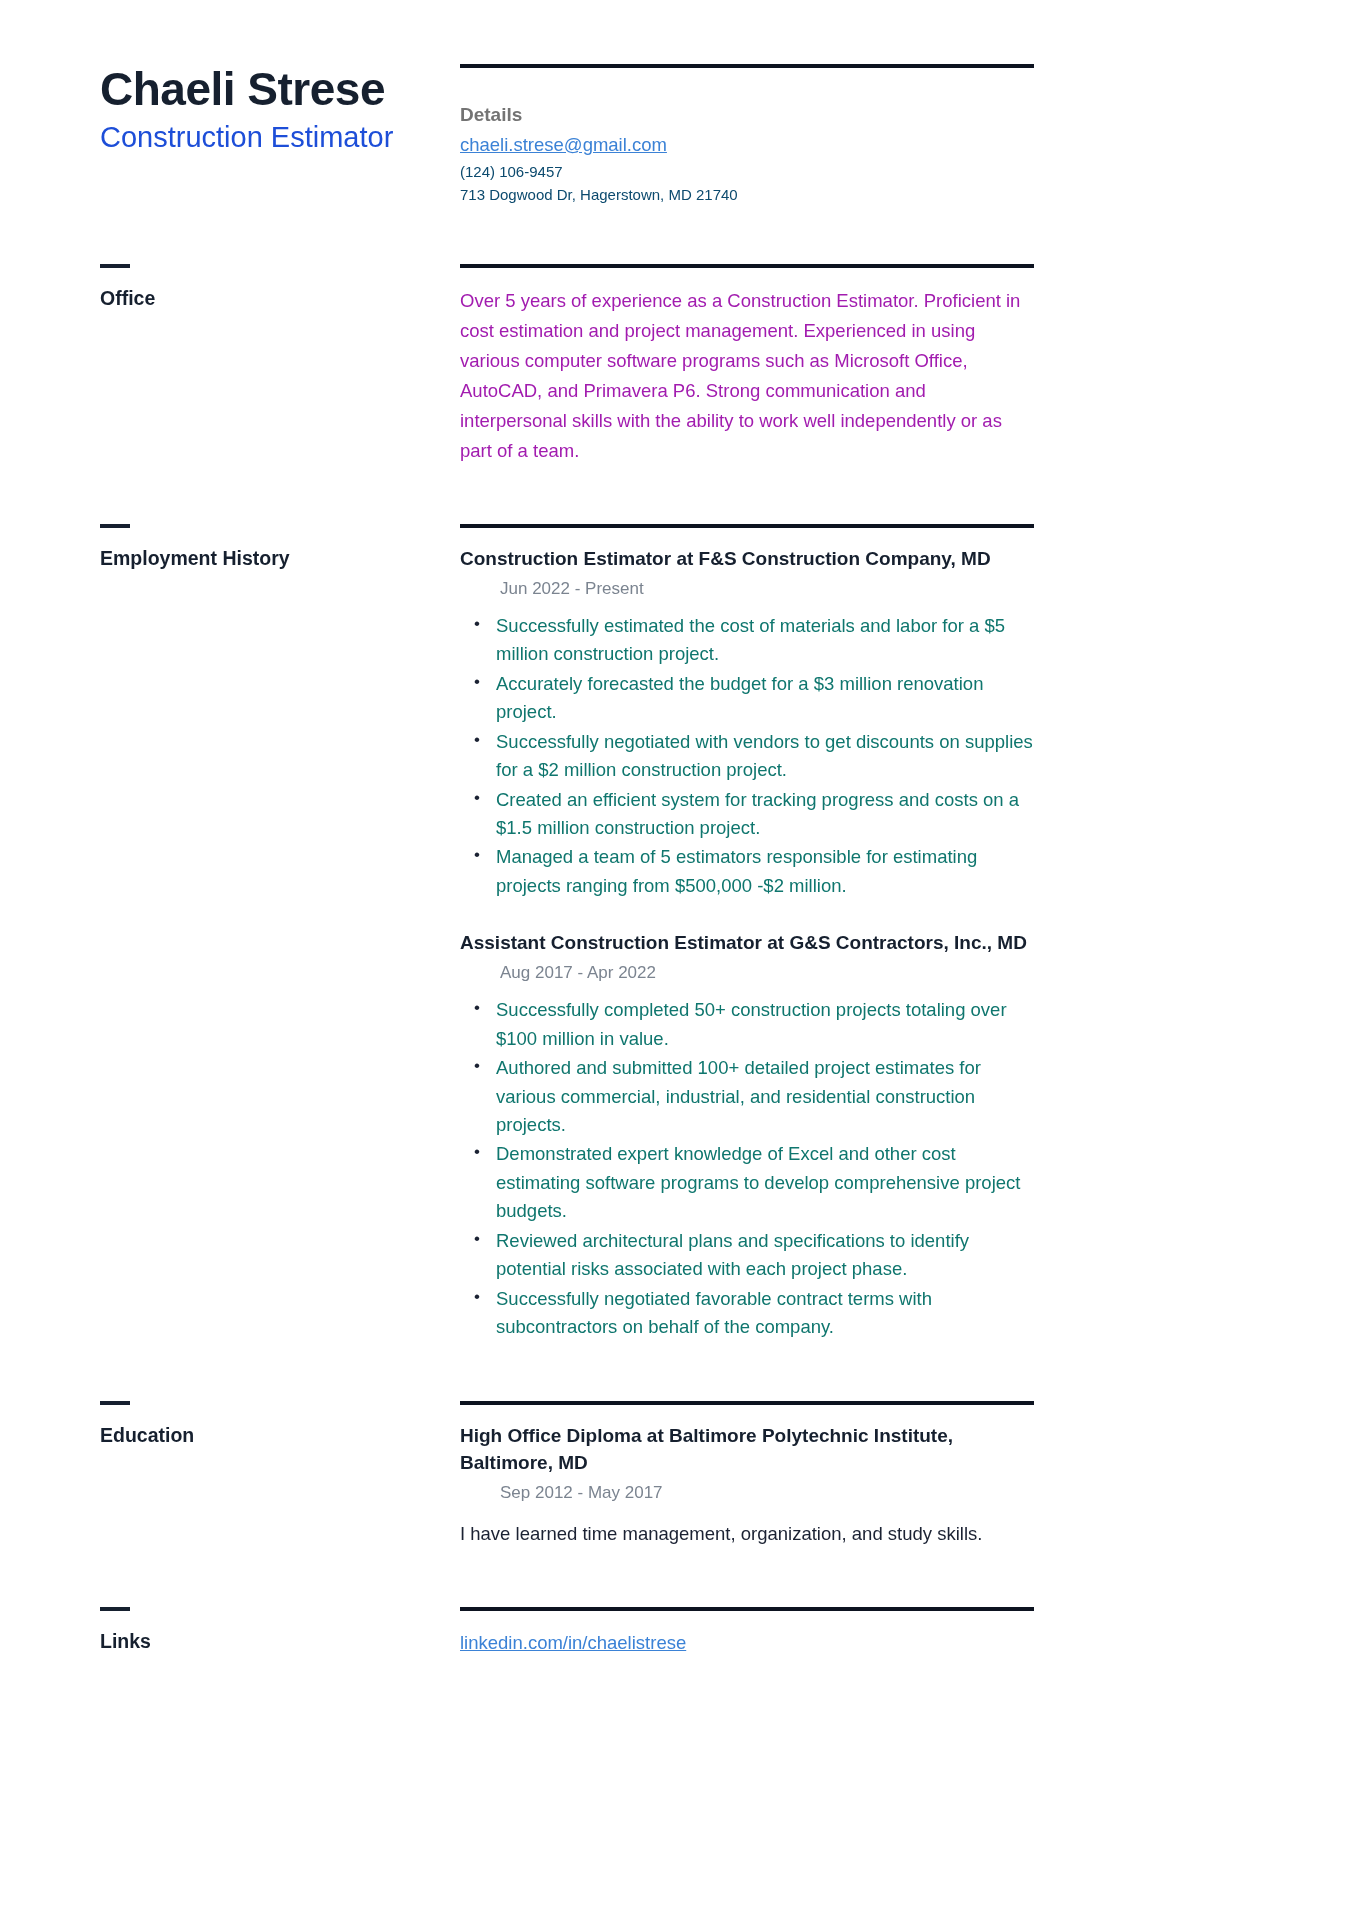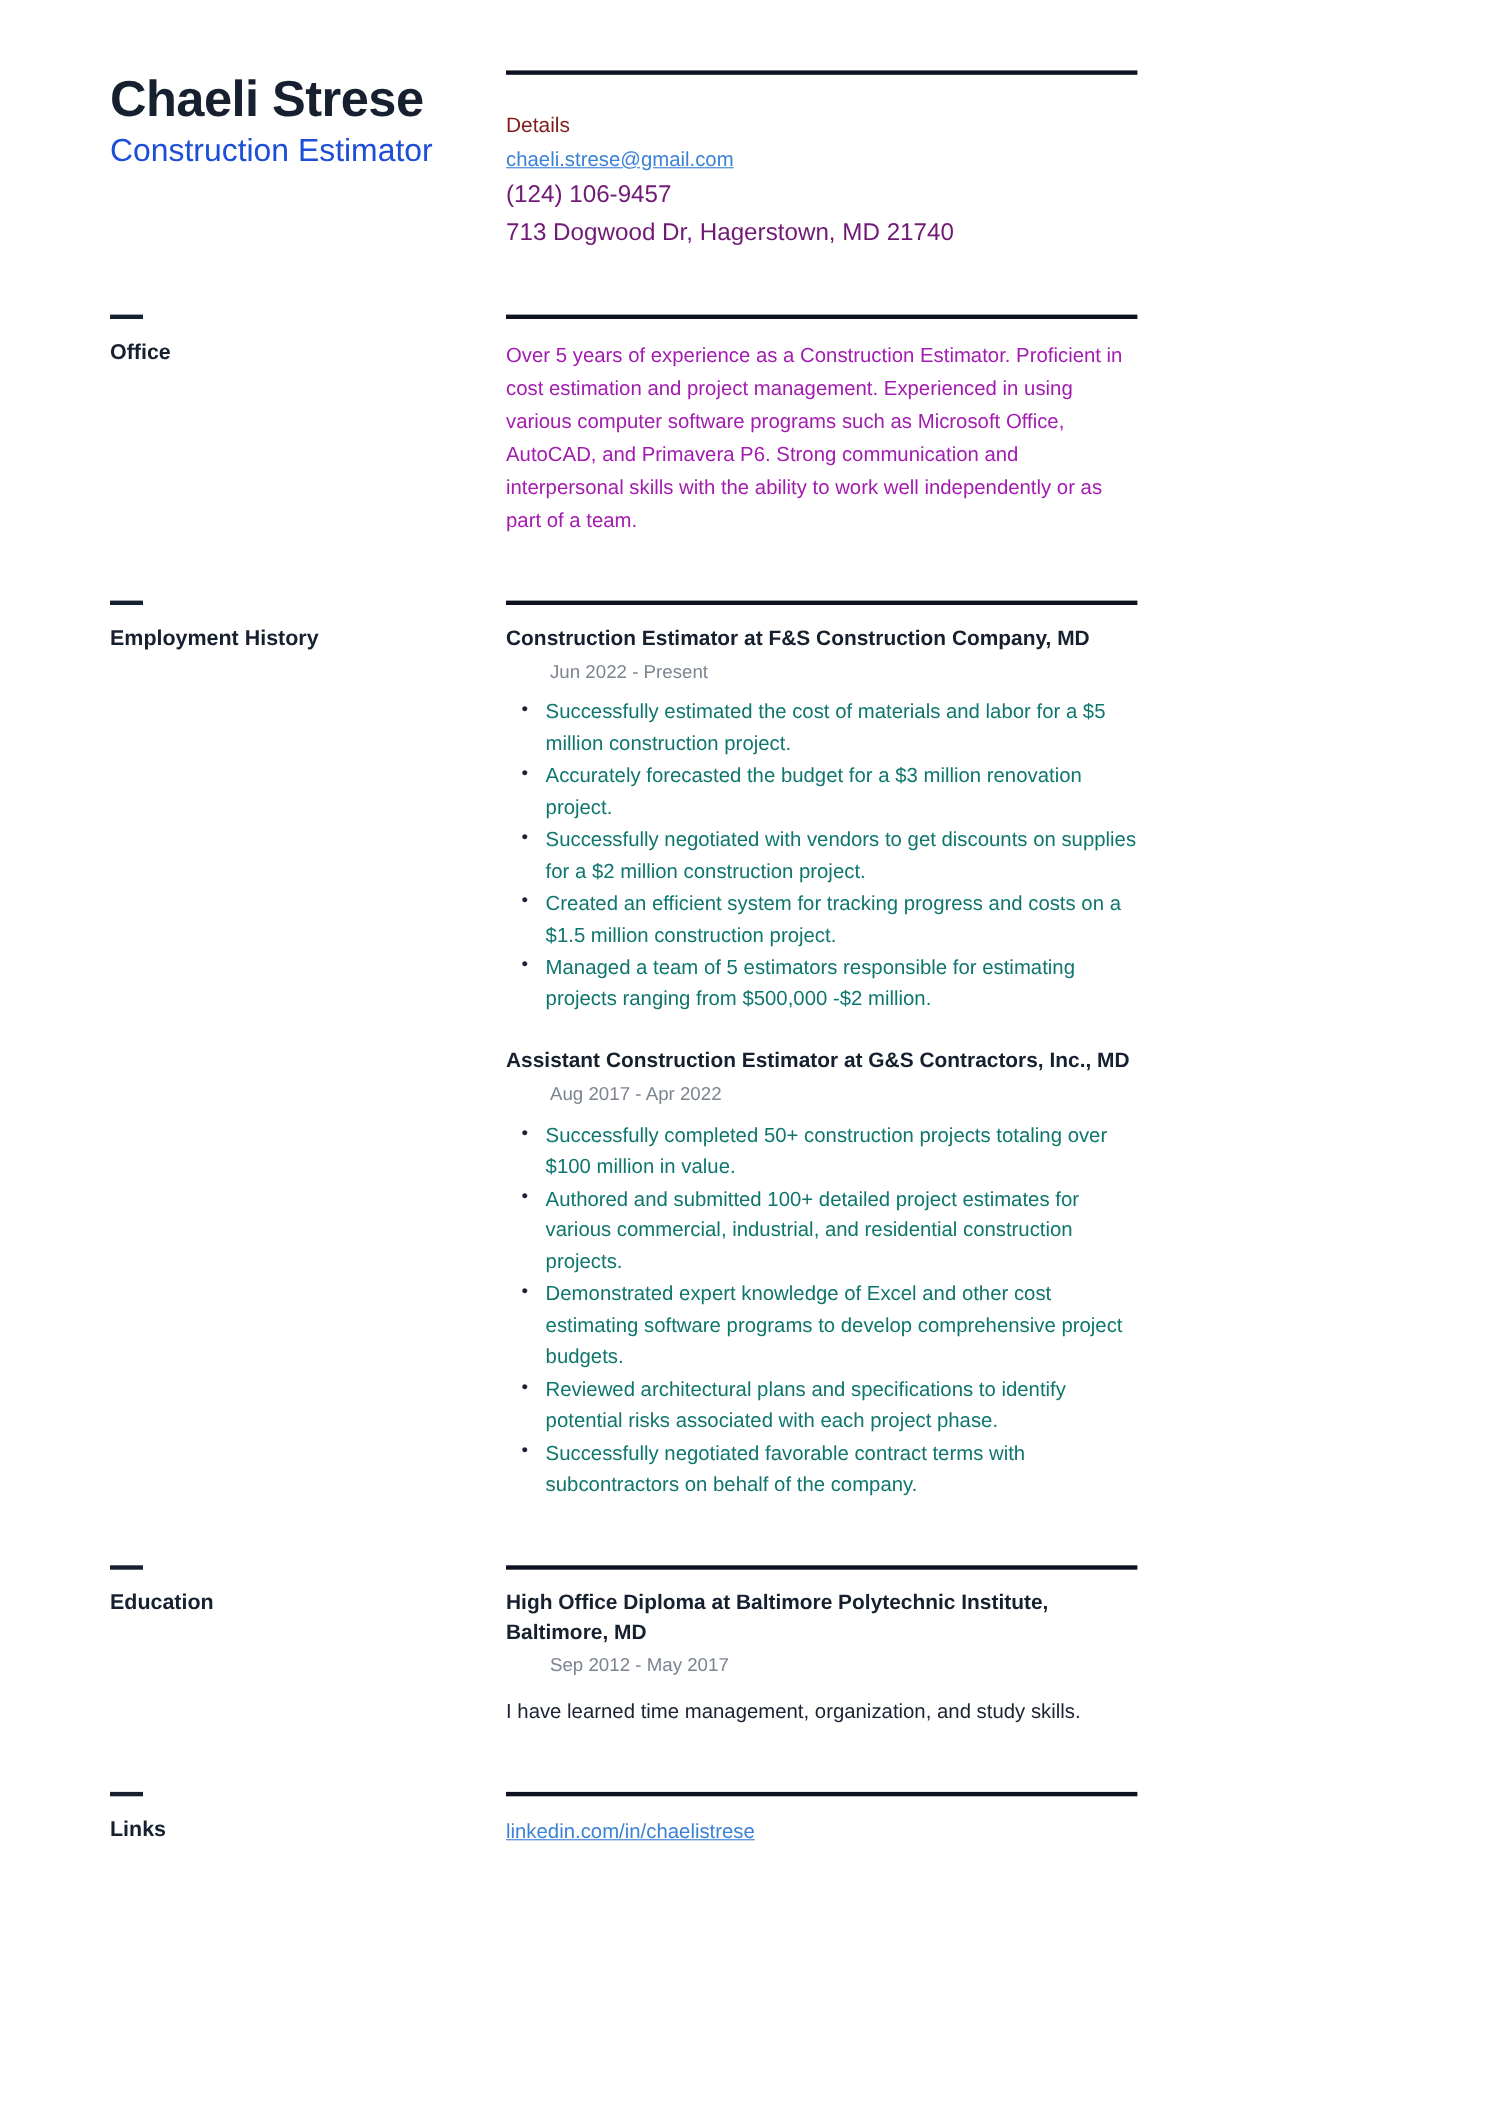--- a/index.html
+++ b/index.html
@@ -67,28 +67,28 @@
     height: 4px;
     background: #0d1320;
     width: 100%;
     margin: 0 0 18px 0;
   }
 
   .details-block { padding-top: 18px; }
 
   .details-heading {
     font-size: 19px;
-    font-weight: 400;
-    color: #7f1d1d;
+    font-weight: 700;
+    color: #737373;
     margin-bottom: 5px;
   }
   .details-line {
-    font-size: 22px;
+    font-size: 15px;
     line-height: 1.55;
-    color: #701a75;
+    color: #0c4a6e;
   }
   a.link {
     color: #3b82d6;
     text-decoration: underline;
     font-size: 18.5px;
     line-height: 1.55;
     display: inline-block;
   }
 
   

